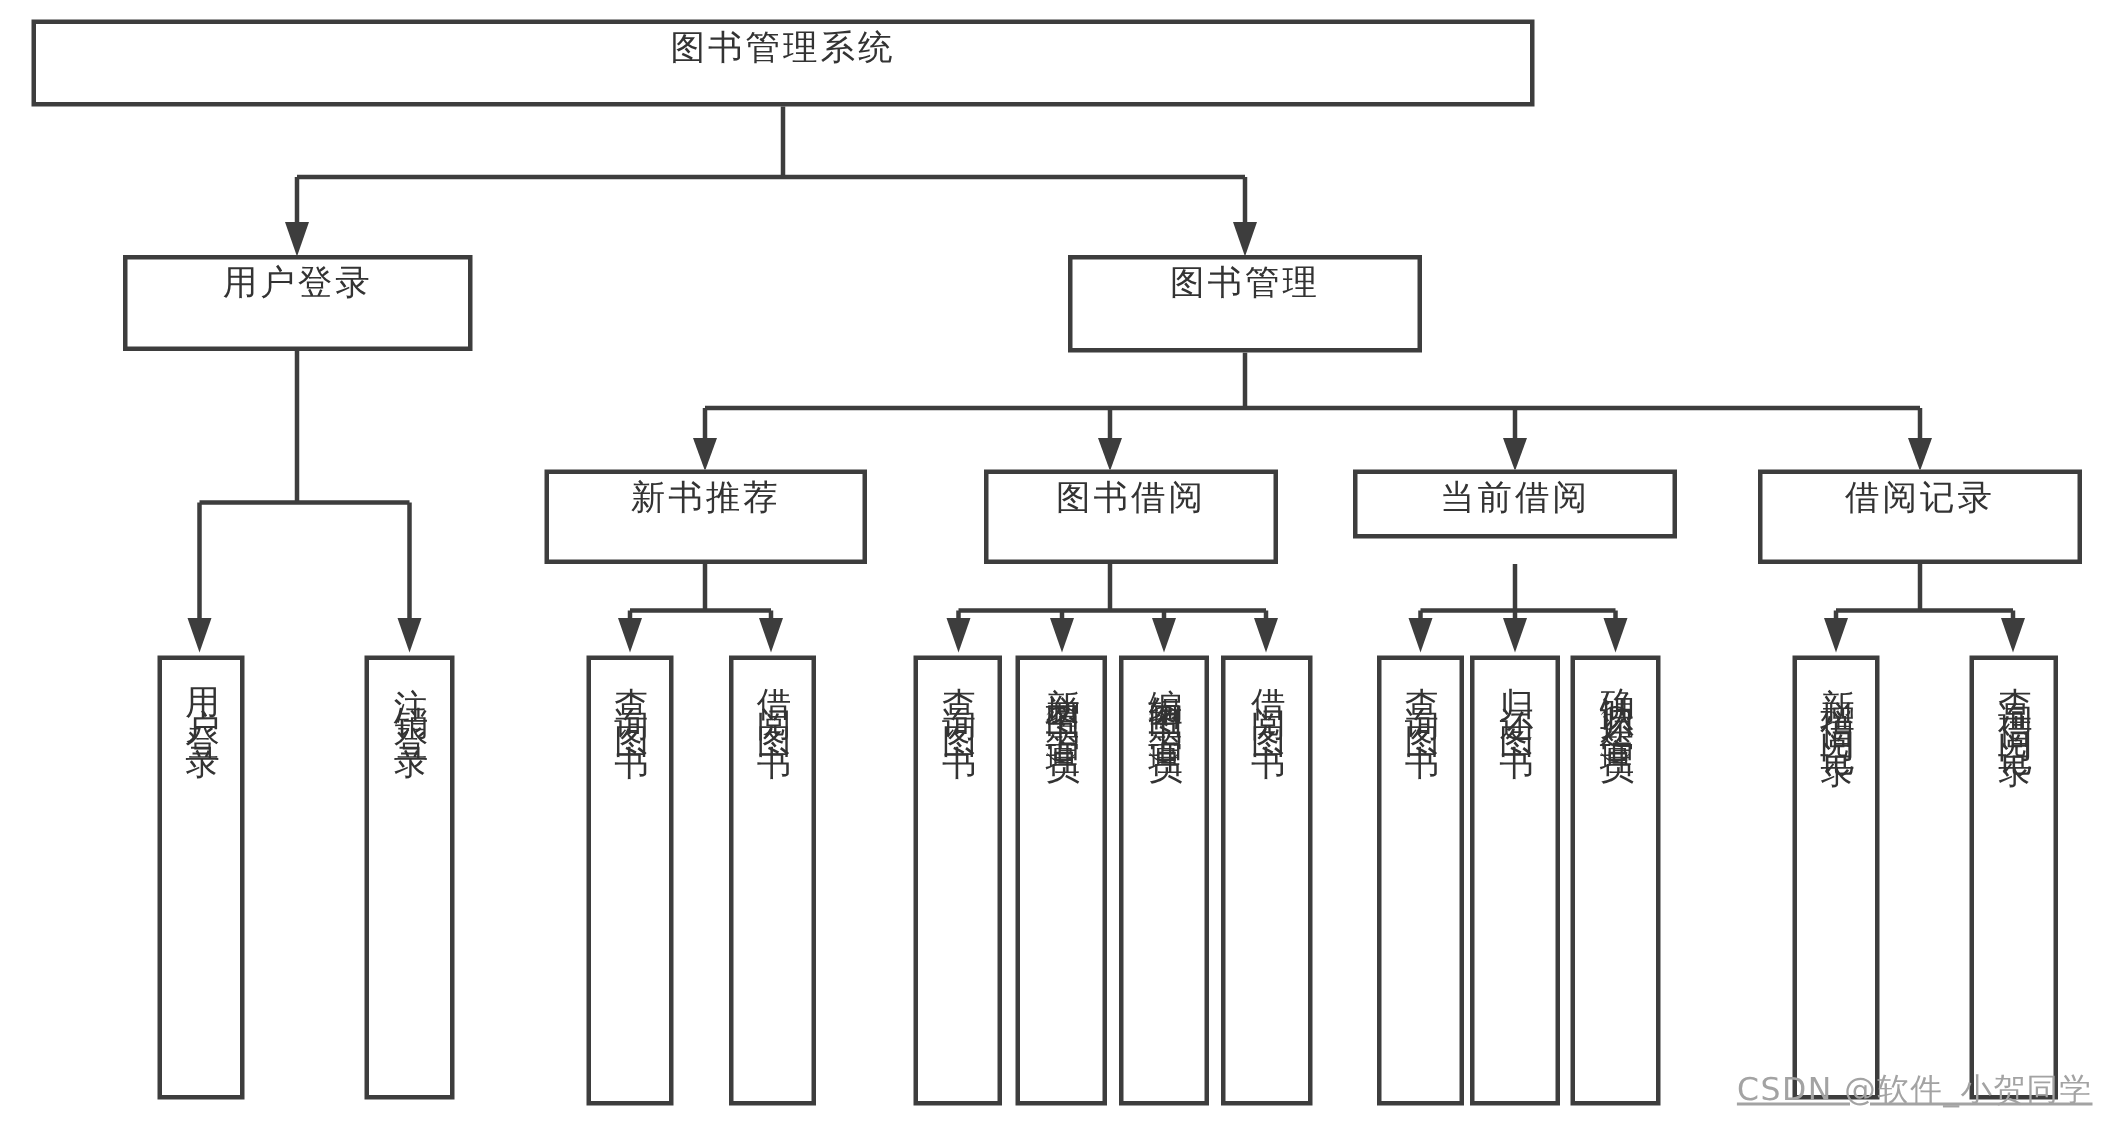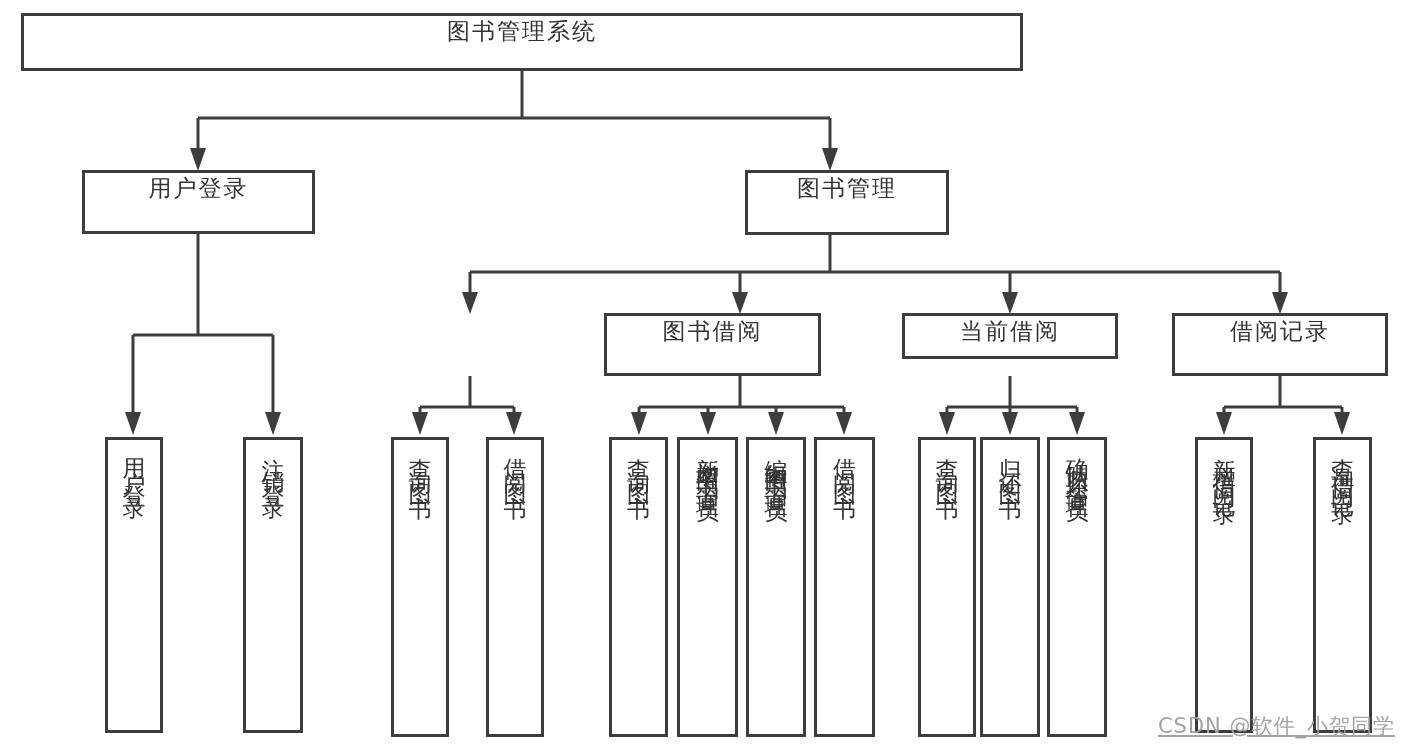--- a/index.html
+++ b/index.html
@@ -132,25 +132,28 @@
     </g>
   </svg>
 
   <div class="box" style="left:21px; top:13px; width:1002px; height:58px;">
     <span class="h-label">图书管理系统</span>
   </div>
 
   <div class="box" style="left:82px; top:170px; width:233px; height:64px;">
     <span class="h-label">用户登录</span>
   </div>
-  <div class="box" style="left:712px; top:170px; width:204px; height:65px;margin-left:33px;">
+  <div class="box" style="left:712px; top:170px; width:236px; height:65px;">
     <span class="h-label">图书管理</span>
   </div>
 
-  <div class="box" style="left:604px; top:313px; width:217px; height:63px;font-family:Liberation Mono, monospace;">
+  <div class="box" style="left:363px; top:313px; width:215px; height:63px;">
+    <span class="h-label">新书推荐</span>
+  </div>
+  <div class="box" style="left:656px; top:313px; width:196px; height:63px;font-family:Liberation Mono, monospace;">
     <span class="h-label">图书借阅</span>
   </div>
   <div class="box" style="left:902px; top:313px; width:216px; height:46px;">
     <span class="h-label">当前借阅</span>
   </div>
   <div class="box" style="left:1172px; top:313px; width:216px; height:63px;">
     <span class="h-label">借阅记录</span>
   </div>
 
   <div class="box v4" style="left:105px; top:437px; width:58px; height:296px;">

